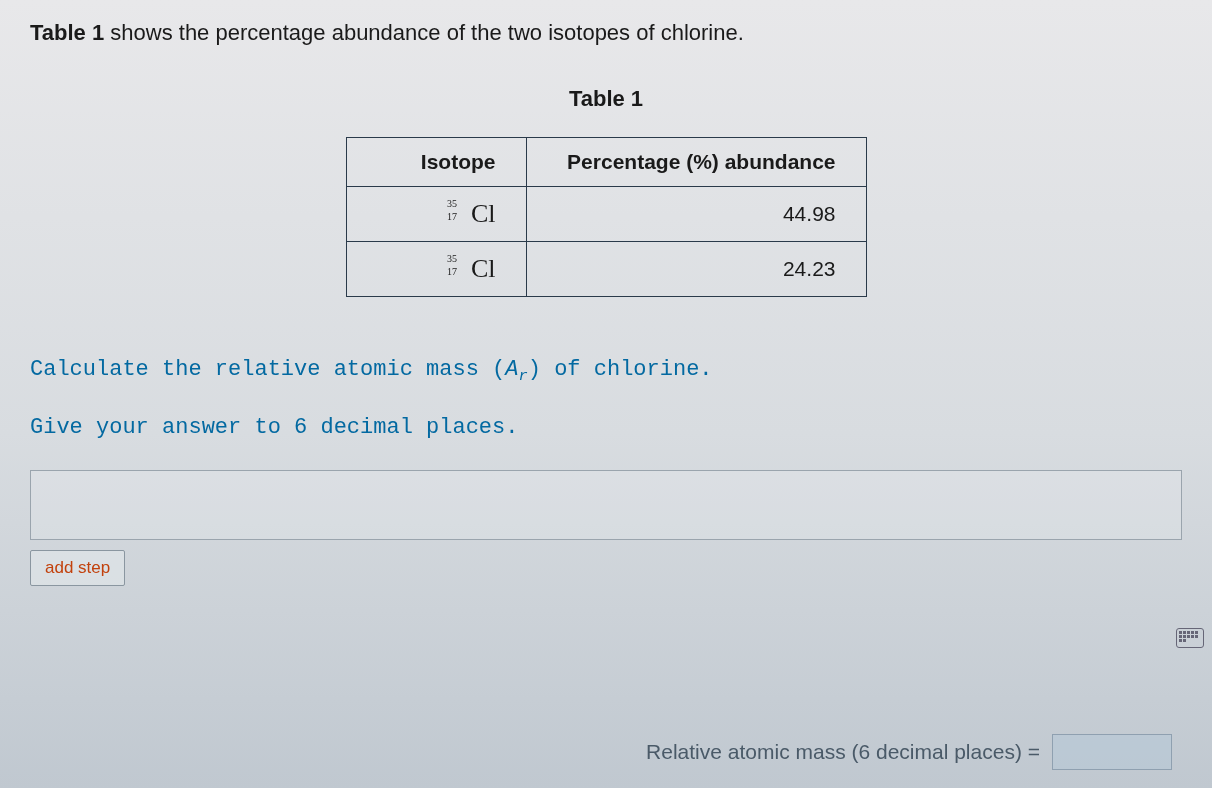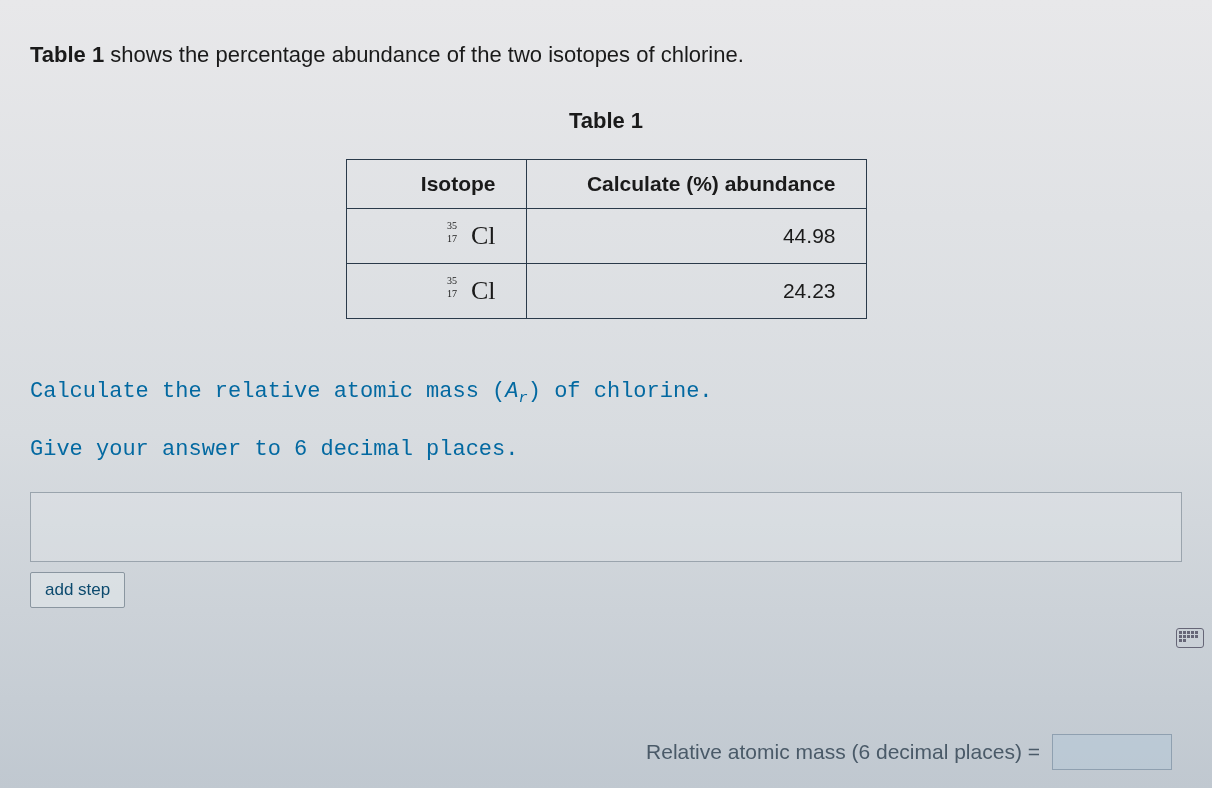--- a/index.html
+++ b/index.html
@@ -8,21 +8,20 @@
       height: 788px;
       font-family: Arial, sans-serif;
       background: linear-gradient(180deg, #e8e8ea 0%, #d8dce0 55%, #c0c8d0 100%);
       color: #1a1a1a;
       padding: 20px 30px;
       position: relative;
       overflow: hidden;
     }
     .intro-line {
       font-size: 22px;
-      margin-top: 22px;
       margin-bottom: 40px;
       color: #1a1a1a;
     }
     .intro-line b { font-weight: bold; }
     .table-caption {
       font-size: 22px;
       font-weight: bold;
       text-align: center;
       margin-bottom: 25px;
       color: #1a1a1a;
@@ -87,21 +86,21 @@
       padding: 2px;
       gap: 1px;
       align-content: flex-start;
     }
     .keyboard-icon span {
       width: 3px; height: 3px; background: #667;
     }
     .add-step-btn {
       border: 1.5px solid #8a96a0;
       background: rgba(230,235,238,0.5);
-      color: #0c4a6e;
+      color: #c2410c;
       font-size: 17px;
       padding: 7px 14px;
       cursor: pointer;
       border-radius: 2px;
     }
     .final-line {
       position: absolute;
       bottom: 18px;
       right: 40px;
       font-size: 21px;
@@ -130,21 +129,21 @@
 <p class="intro-line">
   <b>Table 1</b><span> shows the percentage abundance of the two isotopes of chlorine.</span>
 </p>
 
 <div class="table-caption">Table 1</div>
 
 <table class="data-table">
   <tbody>
       <tr>
     <th>Isotope</th>
-    <th>Calculate (%) abundance</th>
+    <th>Percentage (%) abundance</th>
   </tr>
   <tr>
     <td class="isotope-cell">
       <span class="isotope">
         <span class="iso-sup">35</span>
         <span class="iso-sub">17</span>
         <span>Cl</span>
       </span>
     </td>
     <td class="abund-cell">44.98</td>

